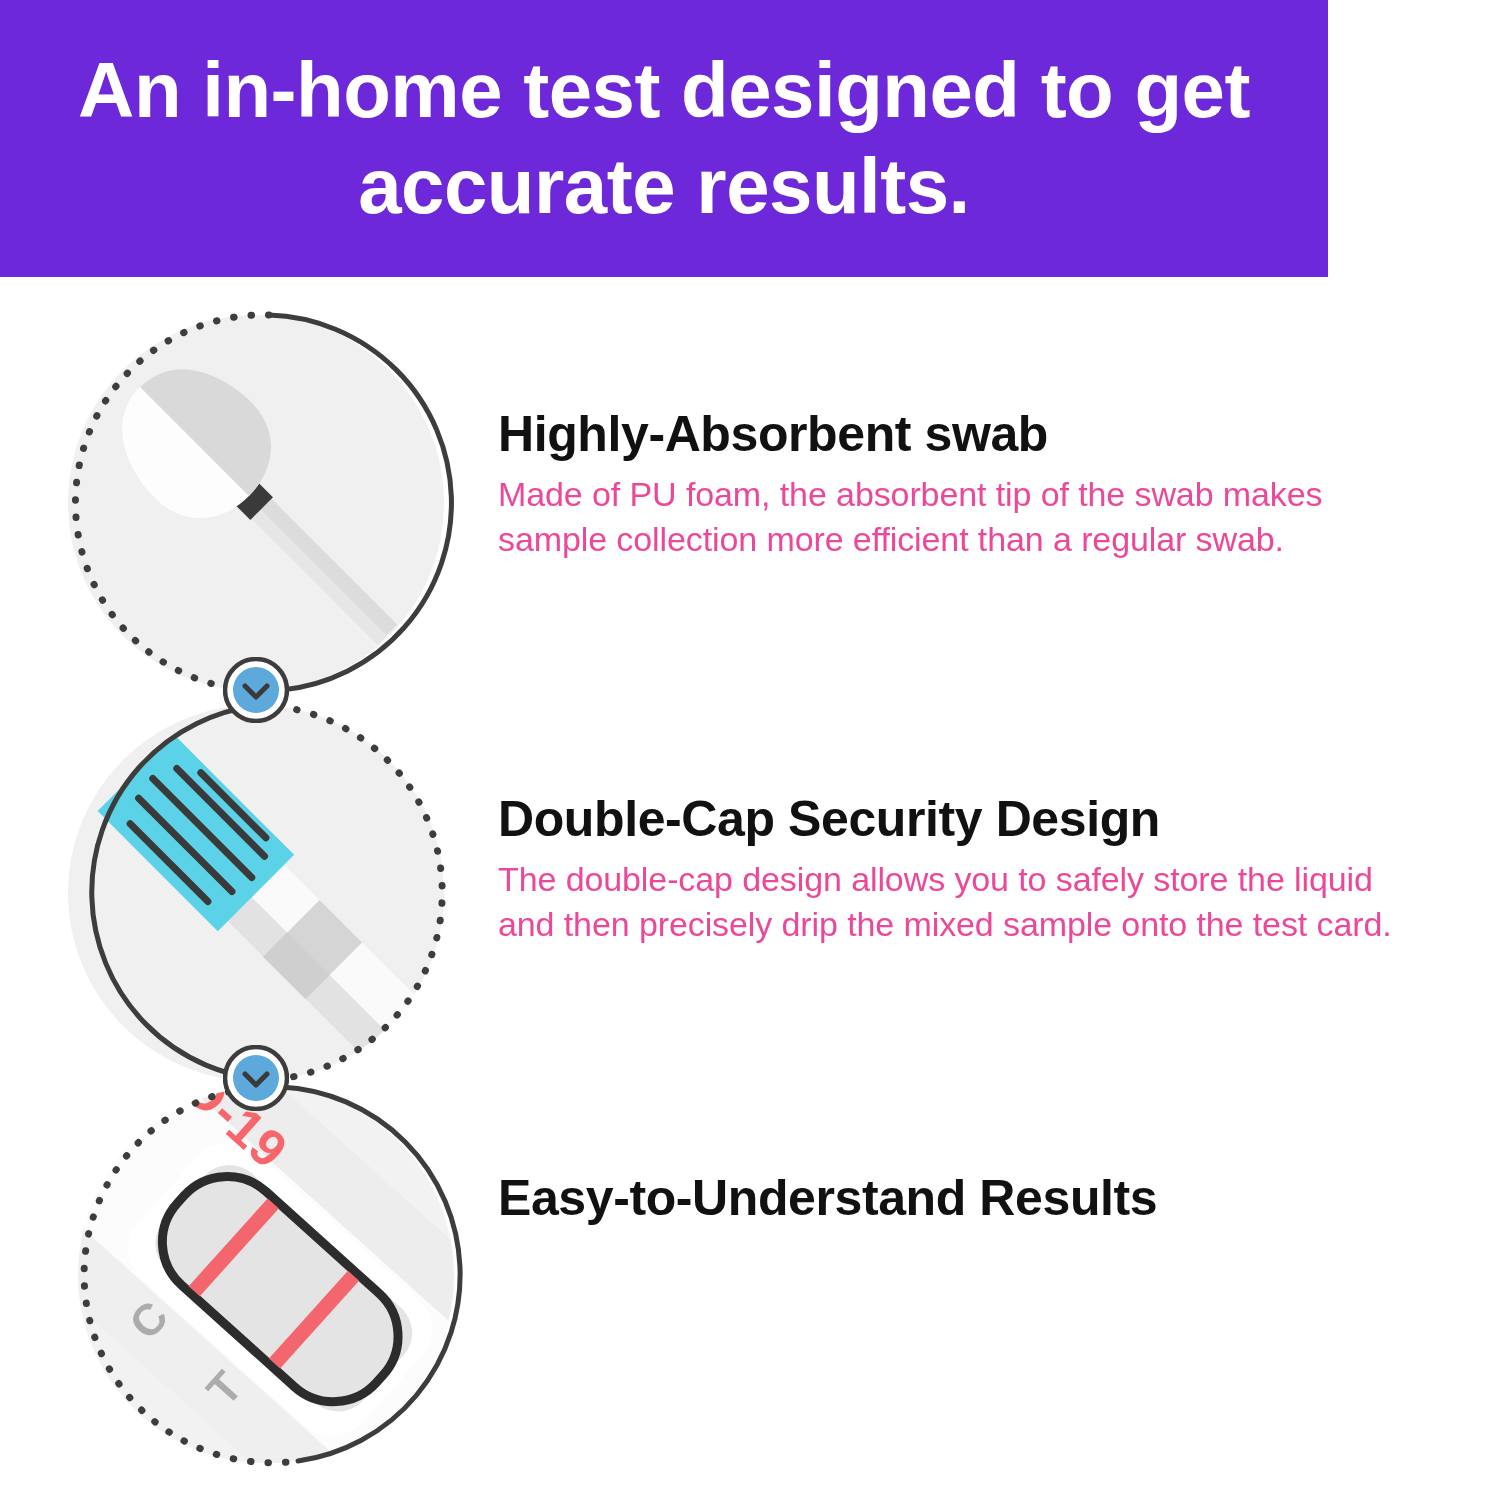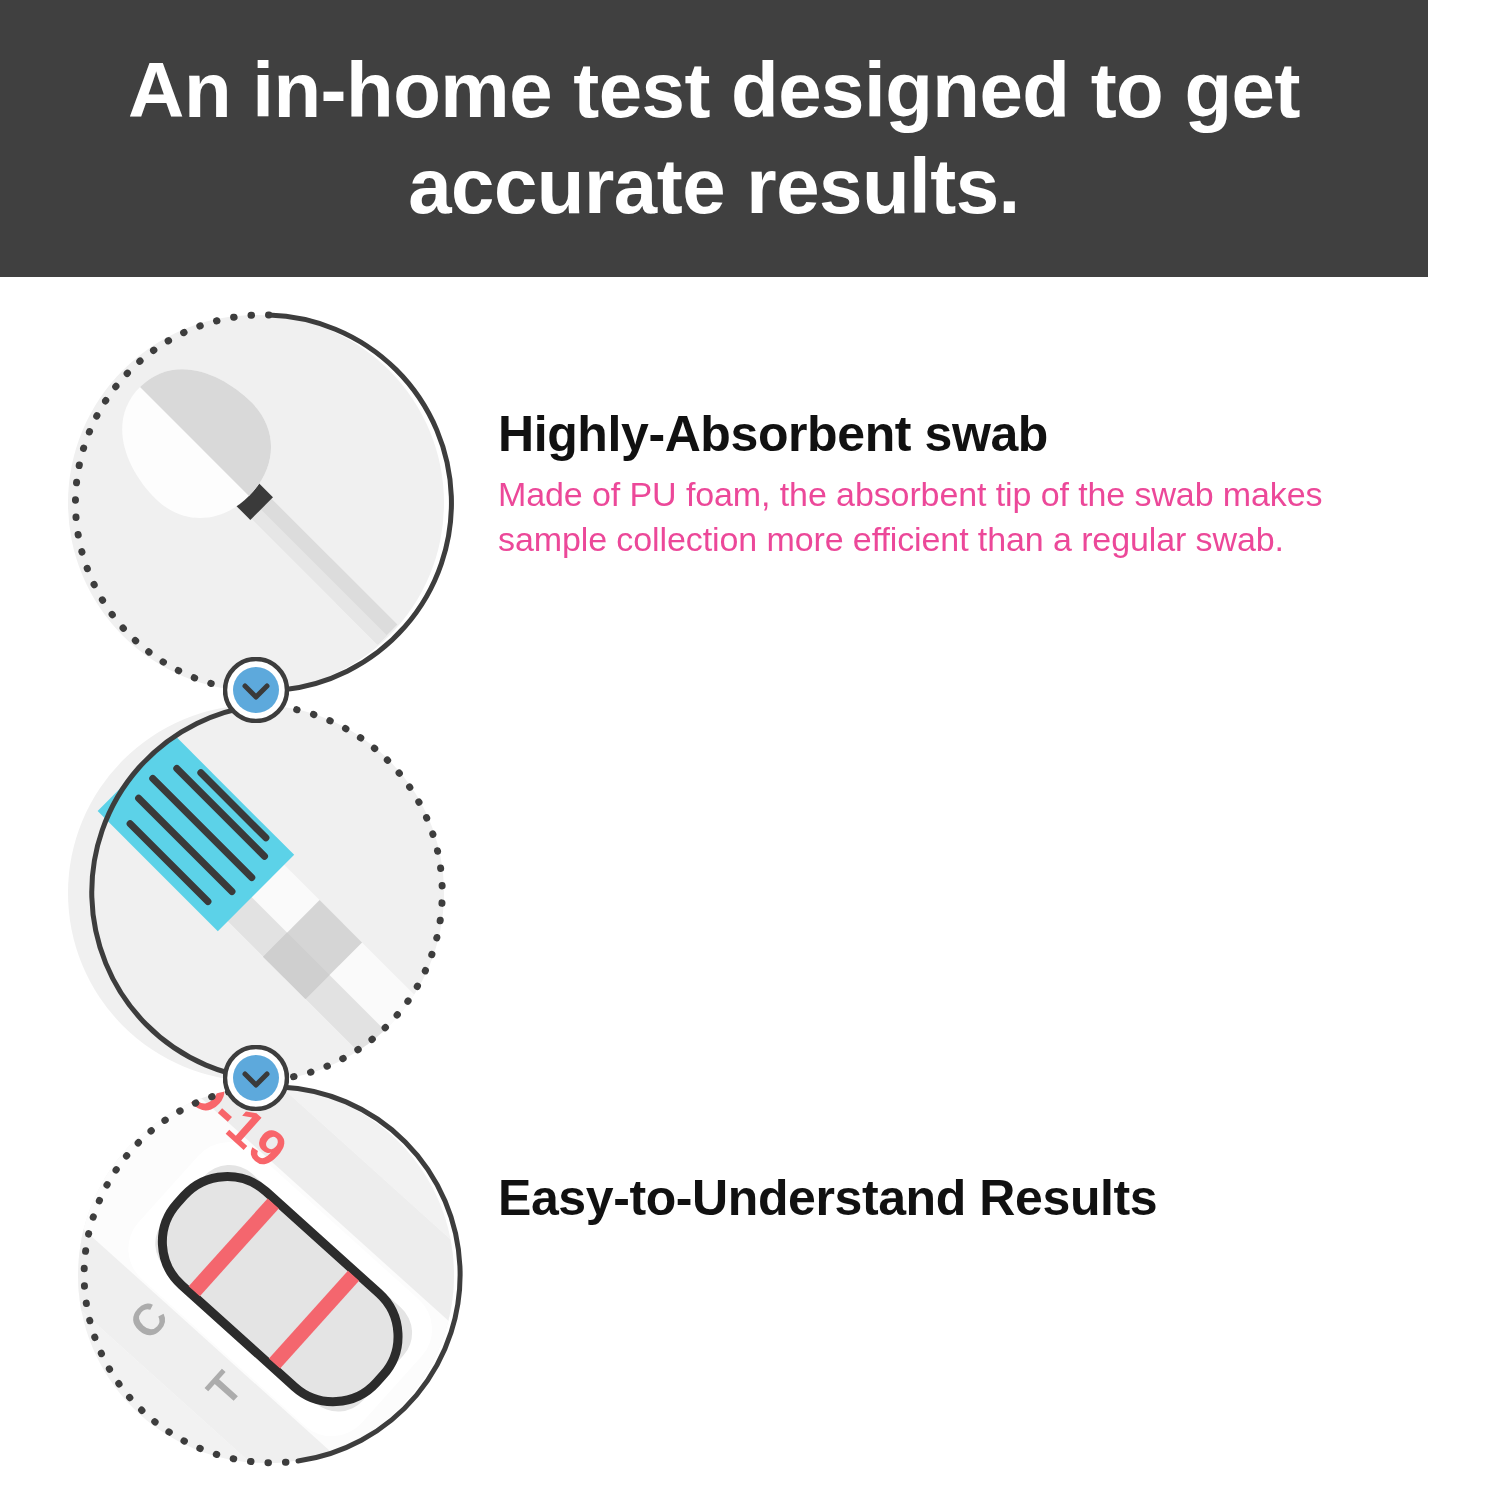--- a/index.html
+++ b/index.html
@@ -13,23 +13,23 @@
     font-family: "Liberation Sans", sans-serif;
     overflow: hidden;
     position: relative;
   }
 
   
   .header-banner {
     position: absolute;
     left: 0;
     top: 0;
-    width: 1428px;
+    width: 1328px;
     height: 277px;
-    background: #404040;
+    background: #6d28d9;
     display: flex;
     align-items: center;
     justify-content: center;
   }
   .header-title {
     color: #ffffff;
     font-size: 78px;
     font-weight: bold;
     line-height: 1.22;
     text-align: center;
@@ -191,20 +191,22 @@
 
         <path d="M 196 2
                  A 188 188 0 0 0 206 377" fill="none" stroke="#3D3D3D" stroke-width="5" stroke-linecap="round"></path>
 
         <path d="M 196 2
                  A 188 188 0 0 1 206 377" fill="none" stroke="#3D3D3D" stroke-width="7" stroke-linecap="round" stroke-dasharray="0.5 17"></path>
       </svg>
     </div>
 
     <div class="feature-text" style="left:498px;top:95px;width:930px;">
+      <h2 class="feature-heading">Double-Cap Security Design</h2>
+      <p class="feature-body">The double-cap design allows you to safely store the liquid and then precisely drip the mixed sample onto the test card.</p>
     </div>
   </div>
 
   <div class="chevron-btn" style="left:223px;top:768px;">
     <svg viewBox="0 0 66 66" width="66" height="66">
       <circle cx="33" cy="33" r="31" fill="#FFFFFF" stroke="#3D3D3D" stroke-width="4.5"></circle>
       <circle cx="33" cy="33" r="23" fill="#5DA9DC"></circle>
       <path d="M22 29 L33 40 L44 29" fill="none" stroke="#3A3A3A" stroke-width="5" stroke-linecap="round" stroke-linejoin="round"></path>
     </svg>
   </div>

